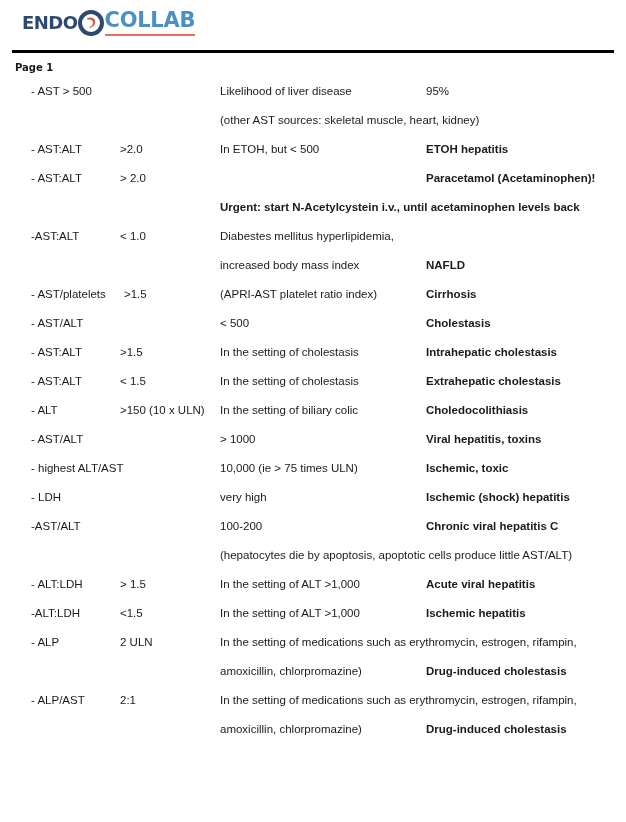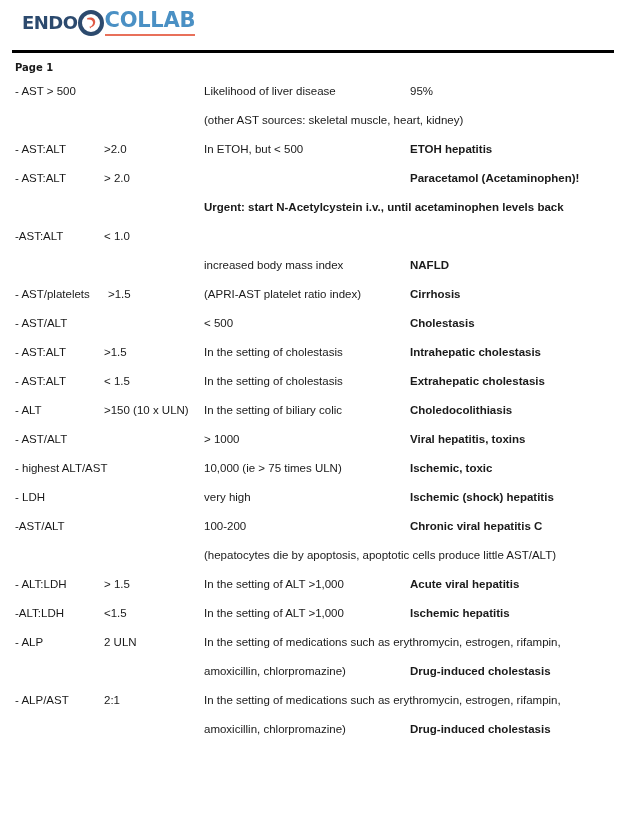--- a/index.html
+++ b/index.html
@@ -95,21 +95,21 @@
     top: 62px;
     font-family: "DejaVu Sans", sans-serif;
     font-size: 10px;
     font-weight: bold;
     color: #1a1a1a;
   }
 
   
   .table {
     position: absolute;
-    left: 0;
+    left: 16px;
     top: 84px;
     width: 558px;
   }
   .row {
     position: relative;
     height: 29px;
   }
   .cell {
     position: absolute;
     top: 0;
@@ -171,20 +171,21 @@
       <div class="cell c-test">- AST:ALT</div>
       <div class="cell c-value">&gt; 2.0</div>
       <div class="cell c-result bold">Paracetamol (Acetaminophen)!</div>
     </div>
     <div class="row">
       <div class="cell c-desc bold">Urgent: start N-Acetylcystein i.v., until acetaminophen levels back</div>
     </div>
     <div class="row">
       <div class="cell c-test">-AST:ALT</div>
       <div class="cell c-value">&lt; 1.0</div>
+      <div class="cell c-desc">Diabestes mellitus  hyperlipidemia,</div>
     </div>
     <div class="row">
       <div class="cell c-desc">increased body mass index</div>
       <div class="cell c-result bold">NAFLD</div>
     </div>
     <div class="row">
       <div class="cell c-test">- AST/platelets</div>
       <div class="cell c-value shift">&gt;1.5</div>
       <div class="cell c-desc">(APRI-AST platelet ratio index)</div>
       <div class="cell c-result bold">Cirrhosis</div>

